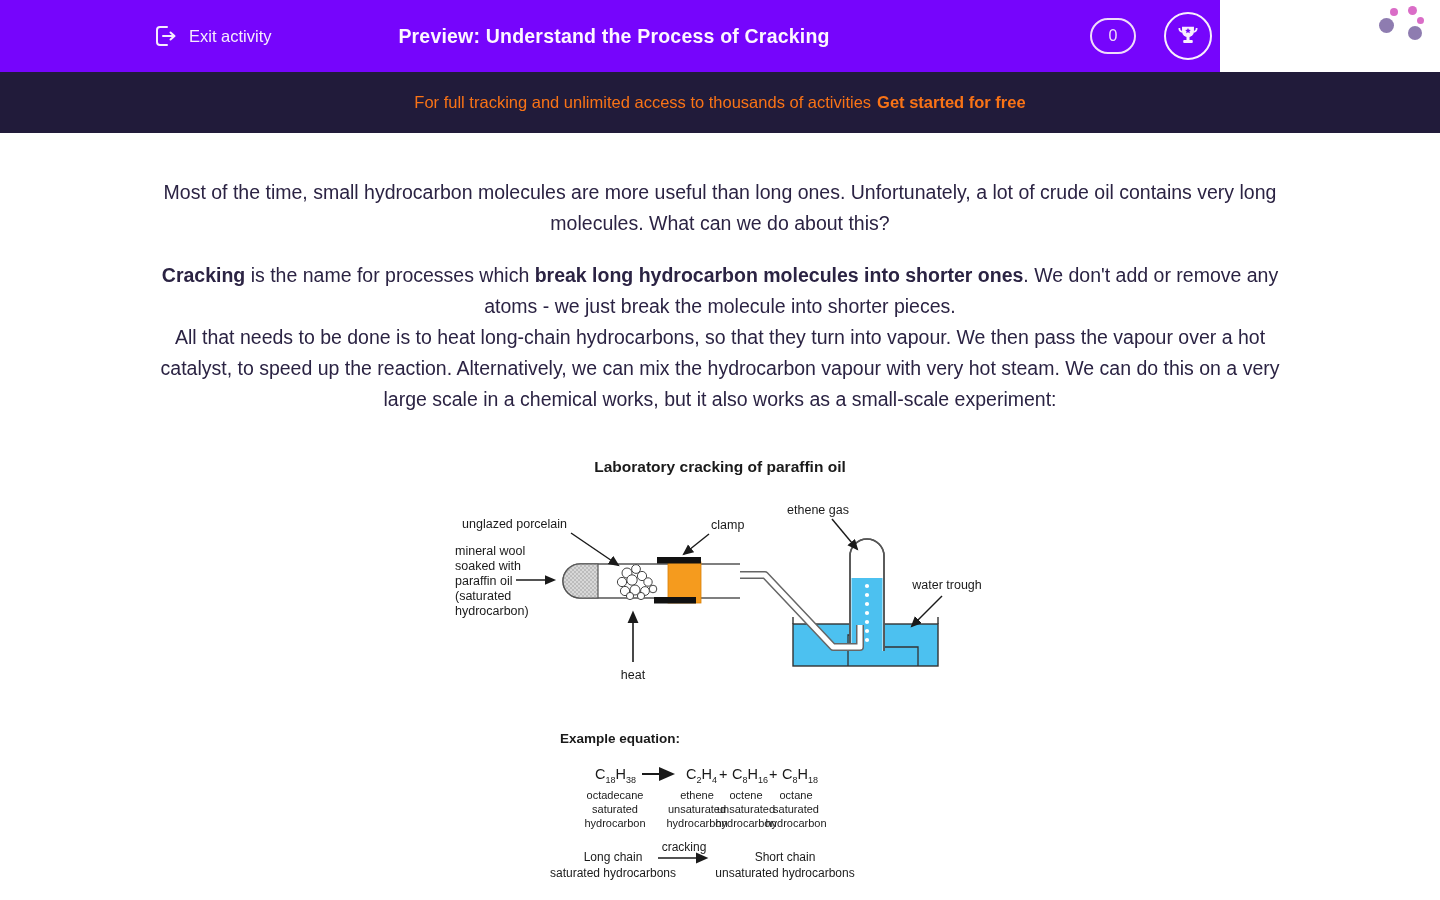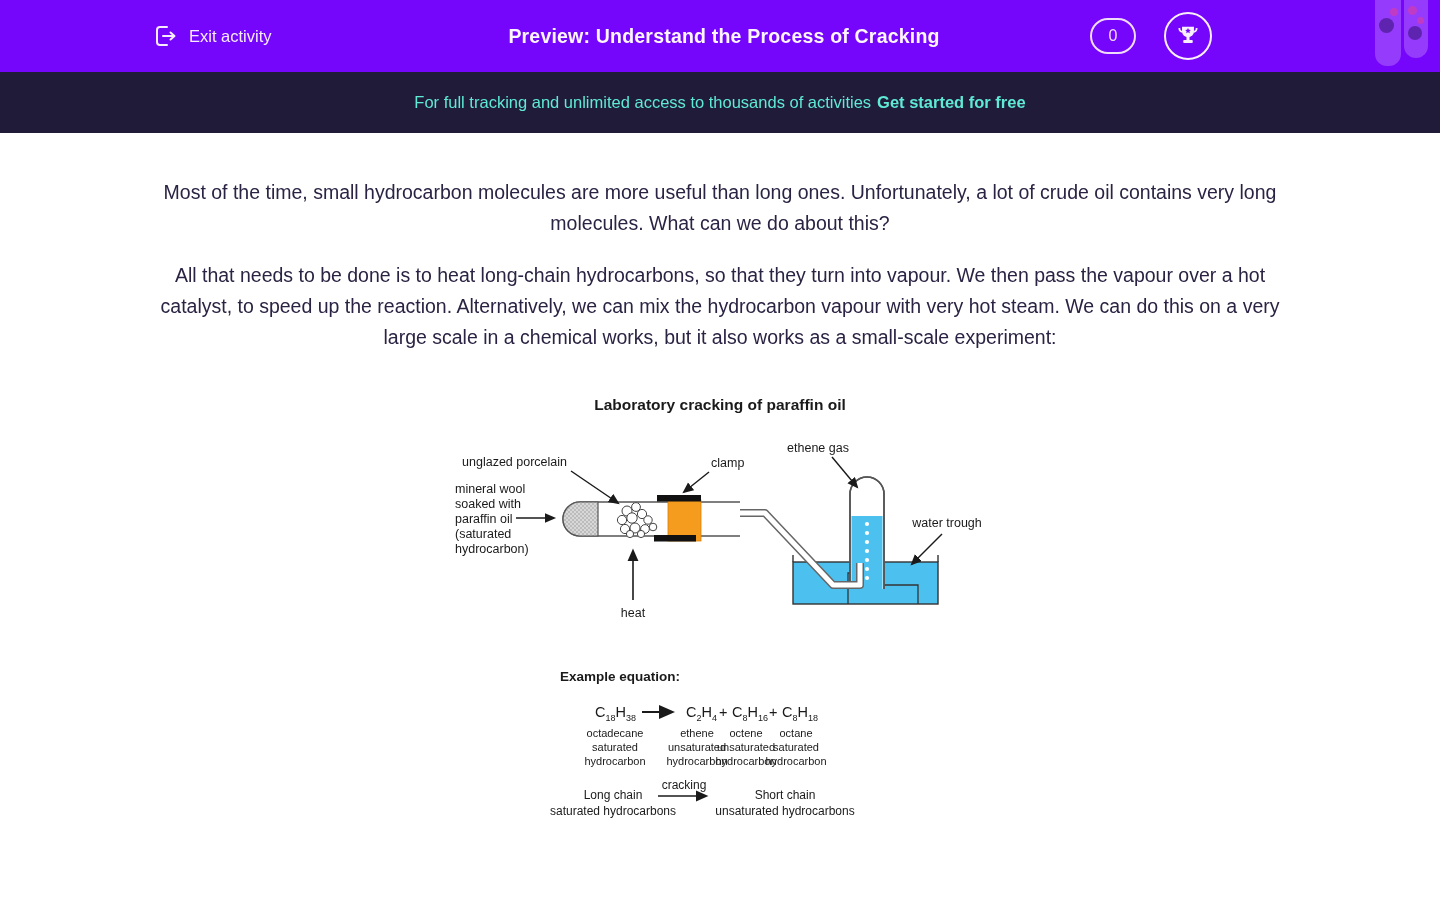--- a/index.html
+++ b/index.html
@@ -1,20 +1,20 @@
 <!DOCTYPE html>
 <html><head>
 <meta charset="utf-8">
 <style>
   * { margin:0; padding:0; box-sizing:border-box; }
   html,body { width:1440px; height:900px; overflow:hidden; background:#ffffff;
     font-family:"Liberation Sans", sans-serif; }
 
   
-  .topbar { position:relative; width:1440px; height:72px; background:#7605fc; }
+  .topbar { position:relative; width:1220px; height:72px; background:#7605fc; }
   .exit-btn { position:absolute; left:152px; top:50%; transform:translateY(-50%);
     display:flex; align-items:center; gap:11px; color:#f6ecfd; font-size:16.5px;
     cursor:pointer; background:none; border:none; }
   .topbar-title { position:absolute; left:0; right:0; top:50%; transform:translateY(-50%);
     text-align:center; color:#fdf6ff; font-size:19.5px; font-weight:bold; letter-spacing:.2px;padding-left:8px; }
   .score-pill { position:absolute; left:1090px; top:18px; width:46px; height:36px;
     border:2px solid #f0dcfa; border-radius:18px; color:#f0dcfa; font-size:16px;
     display:flex; align-items:center; justify-content:center; }
   .trophy-circle { position:absolute; left:1164px; top:12px; width:48px; height:48px;
     border:2.5px solid #f8effd; border-radius:50%; display:flex; align-items:center;
@@ -22,21 +22,21 @@
   .tube { position:absolute; top:0; background:rgba(255,255,255,0.22);
     border-radius:0 0 12px 12px; }
   .tube1 { left:1375px; width:26px; height:66px; }
   .tube2 { left:1404px; width:24px; height:58px; }
   .bub { position:absolute; border-radius:50%; }
   .bub-dark { background:rgba(49,17,112,0.55); }
   .bub-pink { background:rgba(205,60,180,0.75); }
 
   
   .banner { width:1440px; height:61px; background:#211b3a; display:flex;
-    align-items:center; justify-content:center; color:#5eead4; font-size:16.5px; gap:6px; }
+    align-items:center; justify-content:center; color:#f97316; font-size:16.5px; gap:6px; }
   .banner b { cursor:pointer;text-align:center; }
 
   
   .main { padding-top:44px; }
   .copy { width:1160px; margin:0 auto; text-align:center; color:#2b2343;
     font-size:19.5px; line-height:31px; }
   .copy p.gap { margin-bottom:21px; }
 
   
   .diagram-wrap { text-align:center; margin-top:34px; }
@@ -90,20 +90,21 @@
 </div>
 
 <div class="banner">
   <span>For full tracking and unlimited access to thousands of activities</span>
   <b>Get started for free</b>
 </div>
 
 <div class="main">
   <div class="copy">
     <p class="gap">Most of the time, small hydrocarbon molecules are more useful than long ones. Unfortunately, a lot of crude oil contains very long molecules. What can we do about this?</p>
+    <p><b>Cracking</b><span> is the name for processes which </span><b>break long hydrocarbon molecules into shorter ones</b><span>. We don't add or remove any atoms - we just break the molecule into shorter pieces.</span></p>
     <p>All that needs to be done is to heat long-chain hydrocarbons, so that they turn into vapour. We then pass the vapour over a hot catalyst, to speed up the reaction. Alternatively, we can mix the hydrocarbon vapour with very hot steam. We can do this on a very large scale in a chemical works, but it also works as a small-scale experiment:</p>
   </div>
 
   <div class="diagram-wrap">
     <svg width="600" height="440" viewBox="0 0 600 440" font-family="Liberation Sans, sans-serif">
       <defs>
         <marker id="ah" markerWidth="9" markerHeight="8" refX="6.5" refY="3.5" orient="auto">
           <path d="M0,0 L8,3.5 L0,7 z" fill="#1a1a1a"></path>
         </marker>
         <pattern id="stip" width="4" height="4" patternUnits="userSpaceOnUse">

